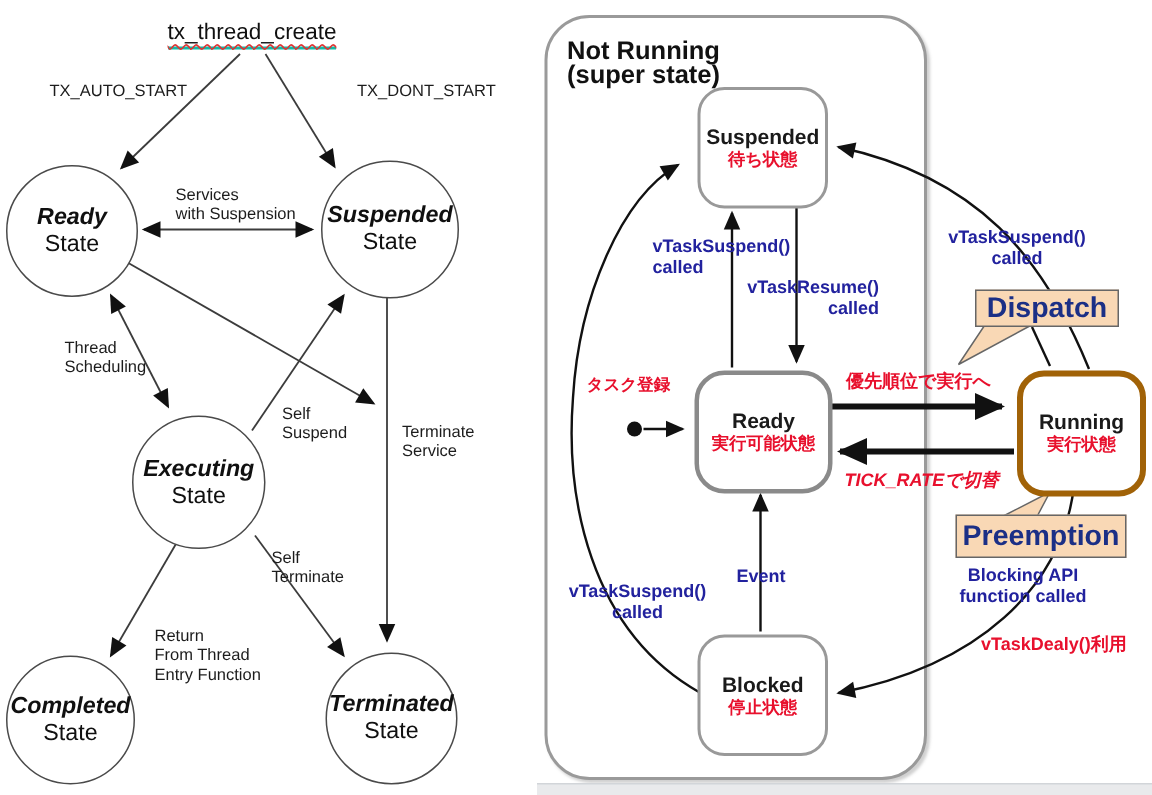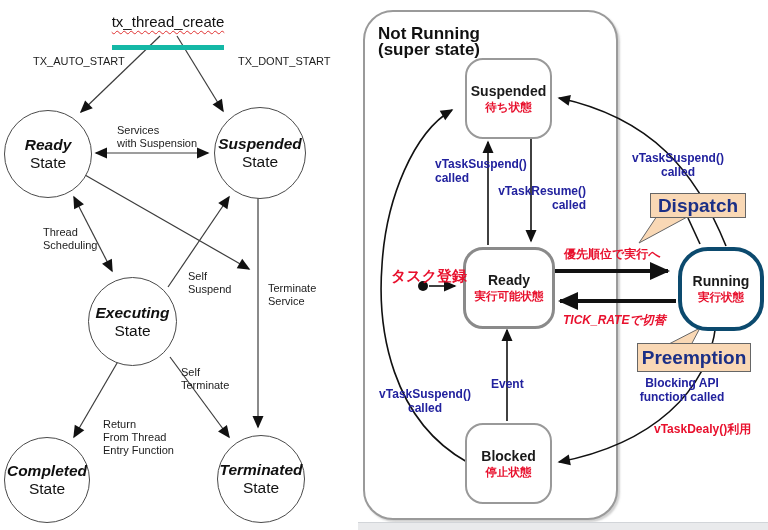--- a/index.html
+++ b/index.html
@@ -3,21 +3,21 @@
 <meta charset="utf-8">
 <style>
   html,body{margin:0;padding:0;background:#fff;}
   #stage{
     position:relative;width:768px;height:530px;background:#ffffff;overflow:hidden;
     font-family:"Liberation Sans","DejaVu Sans",sans-serif;
   }
   
   .lbl{position:absolute;font-size:11px;line-height:13px;color:#1c1c1c;white-space:nowrap;z-index:3;}
   .title-create{position:absolute;font-size:15px;color:#101010;text-align:center;z-index:3;}
-  .title-create .u{border-bottom:5px solid #14b8a6;text-decoration:underline wavy #e03131 1px;text-underline-offset:3px;padding-bottom:15px;}
+  .title-create .u{border-bottom:2px solid #14b8a6;text-decoration:underline wavy #e03131 1px;text-underline-offset:3px;padding-bottom:1px;}
   .state-circle{
     position:absolute;border:1.4px solid #4a4a4a;border-radius:50%;background:#fff;
     display:flex;flex-direction:column;align-items:center;justify-content:center;
     z-index:2;color:#101010;
   }
   .state-circle .nm{font-size:15.5px;font-weight:bold;font-style:italic;line-height:18px;}
   .state-circle .tp{font-size:15.5px;line-height:18px;}
   
   .superstate{
     position:absolute;left:363px;top:10px;width:251px;height:506px;
@@ -26,21 +26,21 @@
   }
   .superstate-label{position:absolute;left:378px;top:26px;font-size:17px;font-weight:bold;color:#111;line-height:16px;z-index:3;}
   .node{
     position:absolute;background:#fff;display:flex;flex-direction:column;align-items:center;justify-content:center;
     z-index:2;text-align:center;
   }
   .node .en{font-size:14px;font-weight:bold;color:#1a1a1a;line-height:17px;}
   .node .ja{font-size:11.5px;font-weight:bold;color:#e8102d;line-height:15px;}
   .node-thin{border:2px solid #999;border-radius:18px;}
   .node-ready{border:3px solid #8a8a8a;border-radius:20px;}
-  .node-running{border:4px solid #0c4a6e;border-radius:30px;justify-content:center;}
+  .node-running{border:4px solid #a16207;border-radius:18px;justify-content:center;}
   .lblb{position:absolute;font-size:12px;font-weight:bold;color:#22229e;line-height:14px;white-space:nowrap;z-index:3;}
   .lblr{position:absolute;font-size:12px;font-weight:bold;color:#e8102d;line-height:14px;white-space:nowrap;z-index:3;}
   .callout{
     position:absolute;background:#f9d8b5;border:1px solid #666;
     display:flex;align-items:center;justify-content:center;
     font-size:19px;font-weight:bold;color:#1b2f86;z-index:4;text-align:right;
   }
   .bottom-bar{position:absolute;left:358px;top:522px;width:410px;height:8px;background:#e9eaec;border-top:1px solid #d2d5d9;z-index:1;}
   svg.wires{position:absolute;left:0;top:0;z-index:1;}
   .ctr{text-align:center;}
@@ -186,21 +186,21 @@
     <div>called</div>
   </div>
   <div class="lblb ctr" style="left:629px;top:151px;width:98px;">
     <div>vTaskSuspend()</div>
     <div>called</div>
   </div>
   <div class="lblb ctr" style="left:379px;top:387px;width:92px;">
     <div>vTaskSuspend()</div>
     <div>called</div>
   </div>
-  <div class="lblr" style="left:391px;top:269px;font-size:15px;">タスク登録</div>
+  <div class="lblr" style="left:391px;top:250px;font-size:11px;">タスク登録</div>
   <div class="lblr" style="left:564px;top:247px;">優先順位で実行へ</div>
   <div class="lblr" style="left:563px;top:313px;font-style:italic;">TICK_RATEで切替</div>
   <div class="lblb" style="left:491px;top:377px;">Event</div>
   <div class="lblb ctr" style="left:638px;top:376px;width:88px;">
     <div>Blocking API</div>
     <div>function called</div>
   </div>
   <div class="lblr" style="left:654px;top:422px;">vTaskDealy()利用</div>
 
   <div class="callout" style="left:650px;top:193px;width:94px;height:23px;">Dispatch</div>

